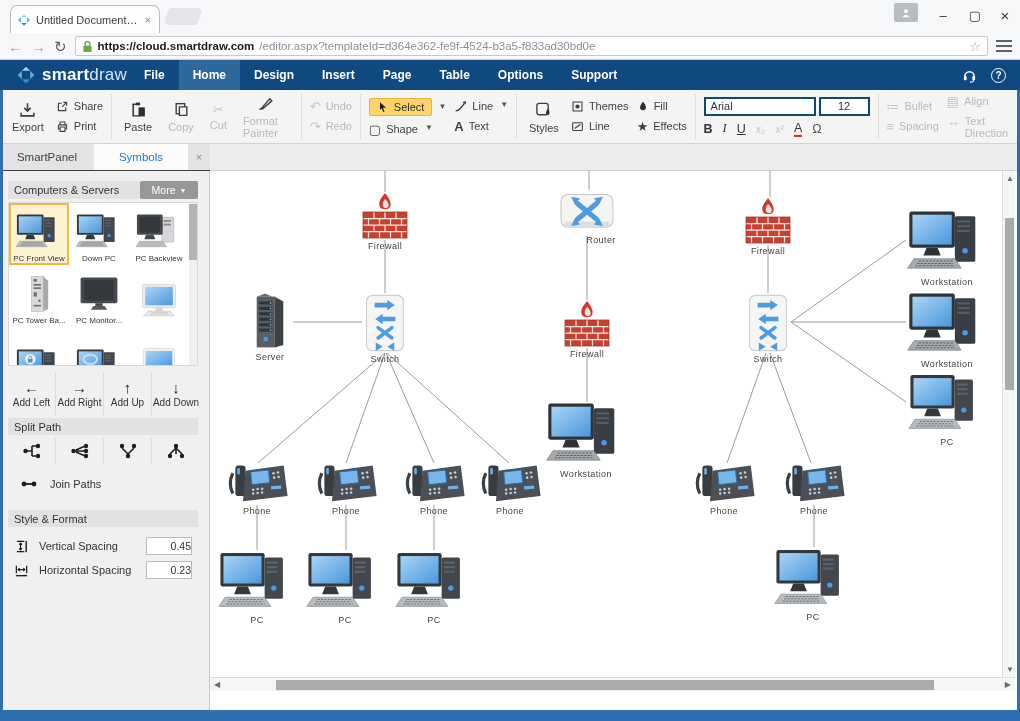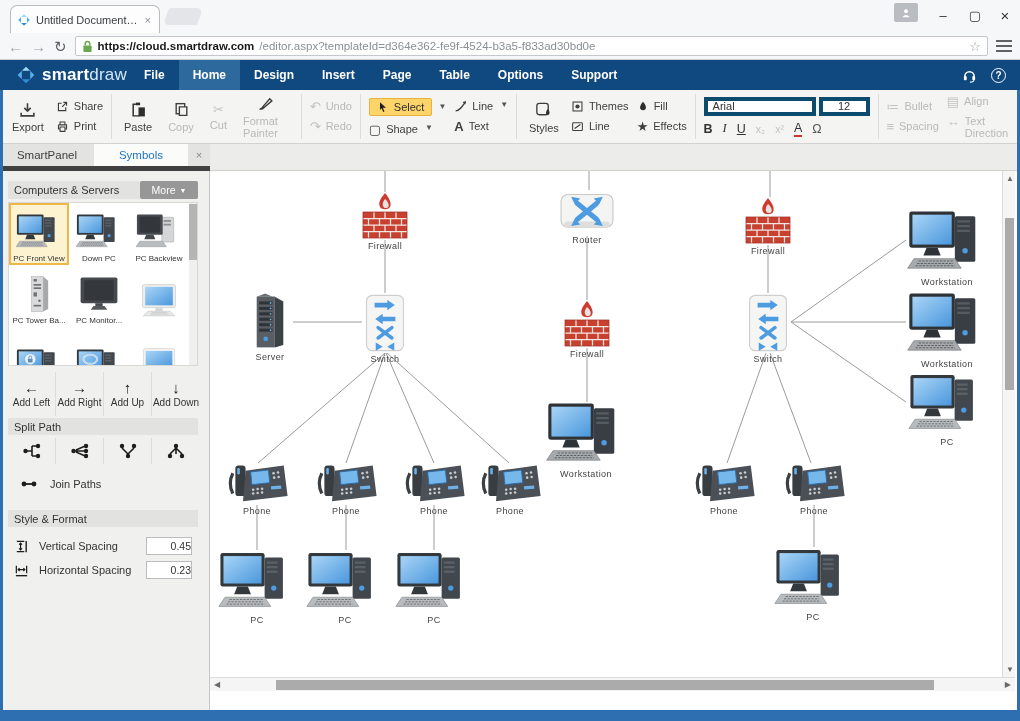--- a/index.html
+++ b/index.html
@@ -42,28 +42,28 @@
   .tb-group { display:flex; align-items:center; padding:0 8px; gap:8px; }
   .tb-big { display:flex; flex-direction:column; align-items:center; justify-content:center; gap:3px; font-size:11px; color:#3e3e3e; padding:0 4px; }
   .tb-col { display:flex; flex-direction:column; justify-content:center; gap:7px; }
   .tb-small { display:flex; align-items:flex-start; gap:5px; font-size:11px; color:#3e3e3e; }
   .tb-small.disabled, .tb-big.disabled { color:#b9b9b9; }
   .tb-small.disabled svg, .tb-big.disabled svg { stroke:#c3c3c3; }
   .tb-small.disabled .uic, .tb-big.disabled .uic { color:#c3c3c3; }
   .uic { font-size:13px; line-height:1; color:#3e3e3e; }
   .select-btn { display:flex; align-items:center; gap:5px; background:#fcd469; border:1px solid #e9b23c; border-radius:2px; padding:2px 7px; font-size:11px; color:#2f2f2f; }
   .dd-arrow { font-size:8px; color:#555; margin-left:2px; }
-  .font-box { border:4px solid #0c4a6e; background:#fff; height:19px; display:flex; align-items:center; padding:0 5px; font-size:11px; color:#333; }
+  .font-box { border:2px solid #0c4a6e; background:#fff; height:19px; display:flex; align-items:center; padding:0 5px; font-size:11px; color:#333; }
   .fmt-row { display:flex; align-items:center; gap:10px; }
   .fmt-b { font-size:12.5px; color:#333; }
   .fmt-b.dis { color:#c3c3c3; }
 
   
   .sd-panel { position:absolute; left:0; top:144px; width:210px; height:566px; background:#f0f0ef; border-right:1px solid #c6c6c5; }
-  .panel-tabs { position:absolute; left:0; top:0; width:210px; height:27px; background:#e3e3e2; display:flex; border-bottom:5px solid #404040; }
+  .panel-tabs { position:absolute; left:0; top:0; width:210px; height:27px; background:#e3e3e2; display:flex; border-bottom:1px solid #404040; }
   .ptab { flex:1; display:flex; align-items:center; justify-content:center; font-size:11.5px; color:#3e3e3e; }
   .ptab.active { background:#fbfbfa; color:#2077c0; }
   .ptab-close { width:22px; display:flex; align-items:center; justify-content:center; color:#8a8a8a; font-size:11px; }
   .cat-bar { position:absolute; left:8px; top:37px; width:190px; height:18px; background:#e2e2e1; display:flex; align-items:center; padding-left:6px; font-size:11px; color:#333; }
   .more-btn { margin-left:auto; width:58px; height:18px; background:#979797; color:#fff; font-size:10.5px; display:flex; align-items:center; justify-content:center; gap:4px; border-radius:2px; }
   .sym-grid { position:absolute; left:8px; top:58px; width:190px; height:164px; background:#fff; border:1px solid #d8d8d7; overflow:hidden; }
   .sym-cells { position:absolute; left:0; top:0; width:181px; display:flex; flex-wrap:wrap; }
   .sym-cell { width:60px; height:62px; display:flex; flex-direction:column; align-items:center; justify-content:flex-end; padding:3px 1px 2px; }
   .sym-cell.selected { background:#fdf3d1; outline:2px solid #edb84a; outline-offset:-2px; }
   .sym-ic { width:46px; height:40px; }
@@ -773,21 +773,21 @@
         <line x1="224" y1="334" x2="224" y2="379" stroke="#9b9b9b" stroke-width="1"></line>
         <line x1="604" y1="334" x2="604" y2="376" stroke="#9b9b9b" stroke-width="1"></line>
       </svg>
   <div class="node" style="left: 149px; top: 21px; width: 52px; height: 48px;"><svg>
           <use href="#i-firewall" xlink:href="#i-firewall"></use>
         </svg></div>
       <div class="node-label" style="left: 120px; top: 70px;">Firewall</div>
       <div class="node" style="left: 348px; top: 19px; width: 58px; height: 44px;"><svg>
           <use href="#i-router" xlink:href="#i-router"></use>
         </svg></div>
-      <div class="node-label" style="left: 322px; top: 64px;">Router</div>
+      <div class="node-label" style="left: 336px; top: 64px;">Router</div>
       <div class="node" style="left: 532px; top: 26px; width: 52px; height: 48px;"><svg>
           <use href="#i-firewall" xlink:href="#i-firewall"></use>
         </svg></div>
       <div class="node-label" style="left: 503px; top: 75px;">Firewall</div>
       <div class="node" style="left: 37px; top: 122px; width: 46px; height: 58px;"><svg>
           <use href="#i-server" xlink:href="#i-server"></use>
         </svg></div>
       <div class="node-label" style="left: 5px; top: 181px;">Server</div>
       <div class="node" style="left: 152px; top: 122px; width: 46px; height: 60px;"><svg>
           <use href="#i-switch" xlink:href="#i-switch"></use>

